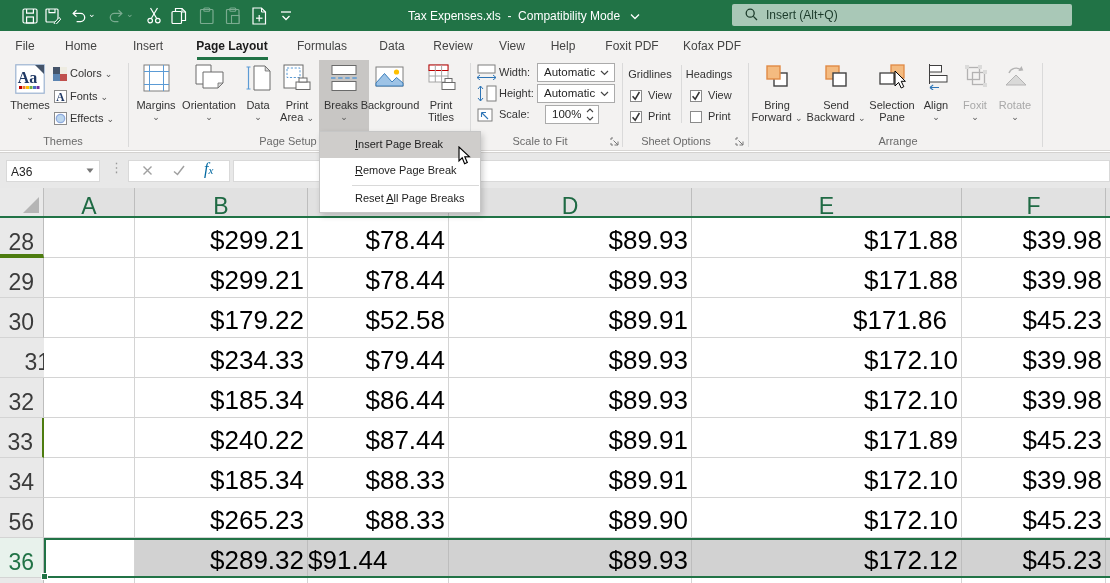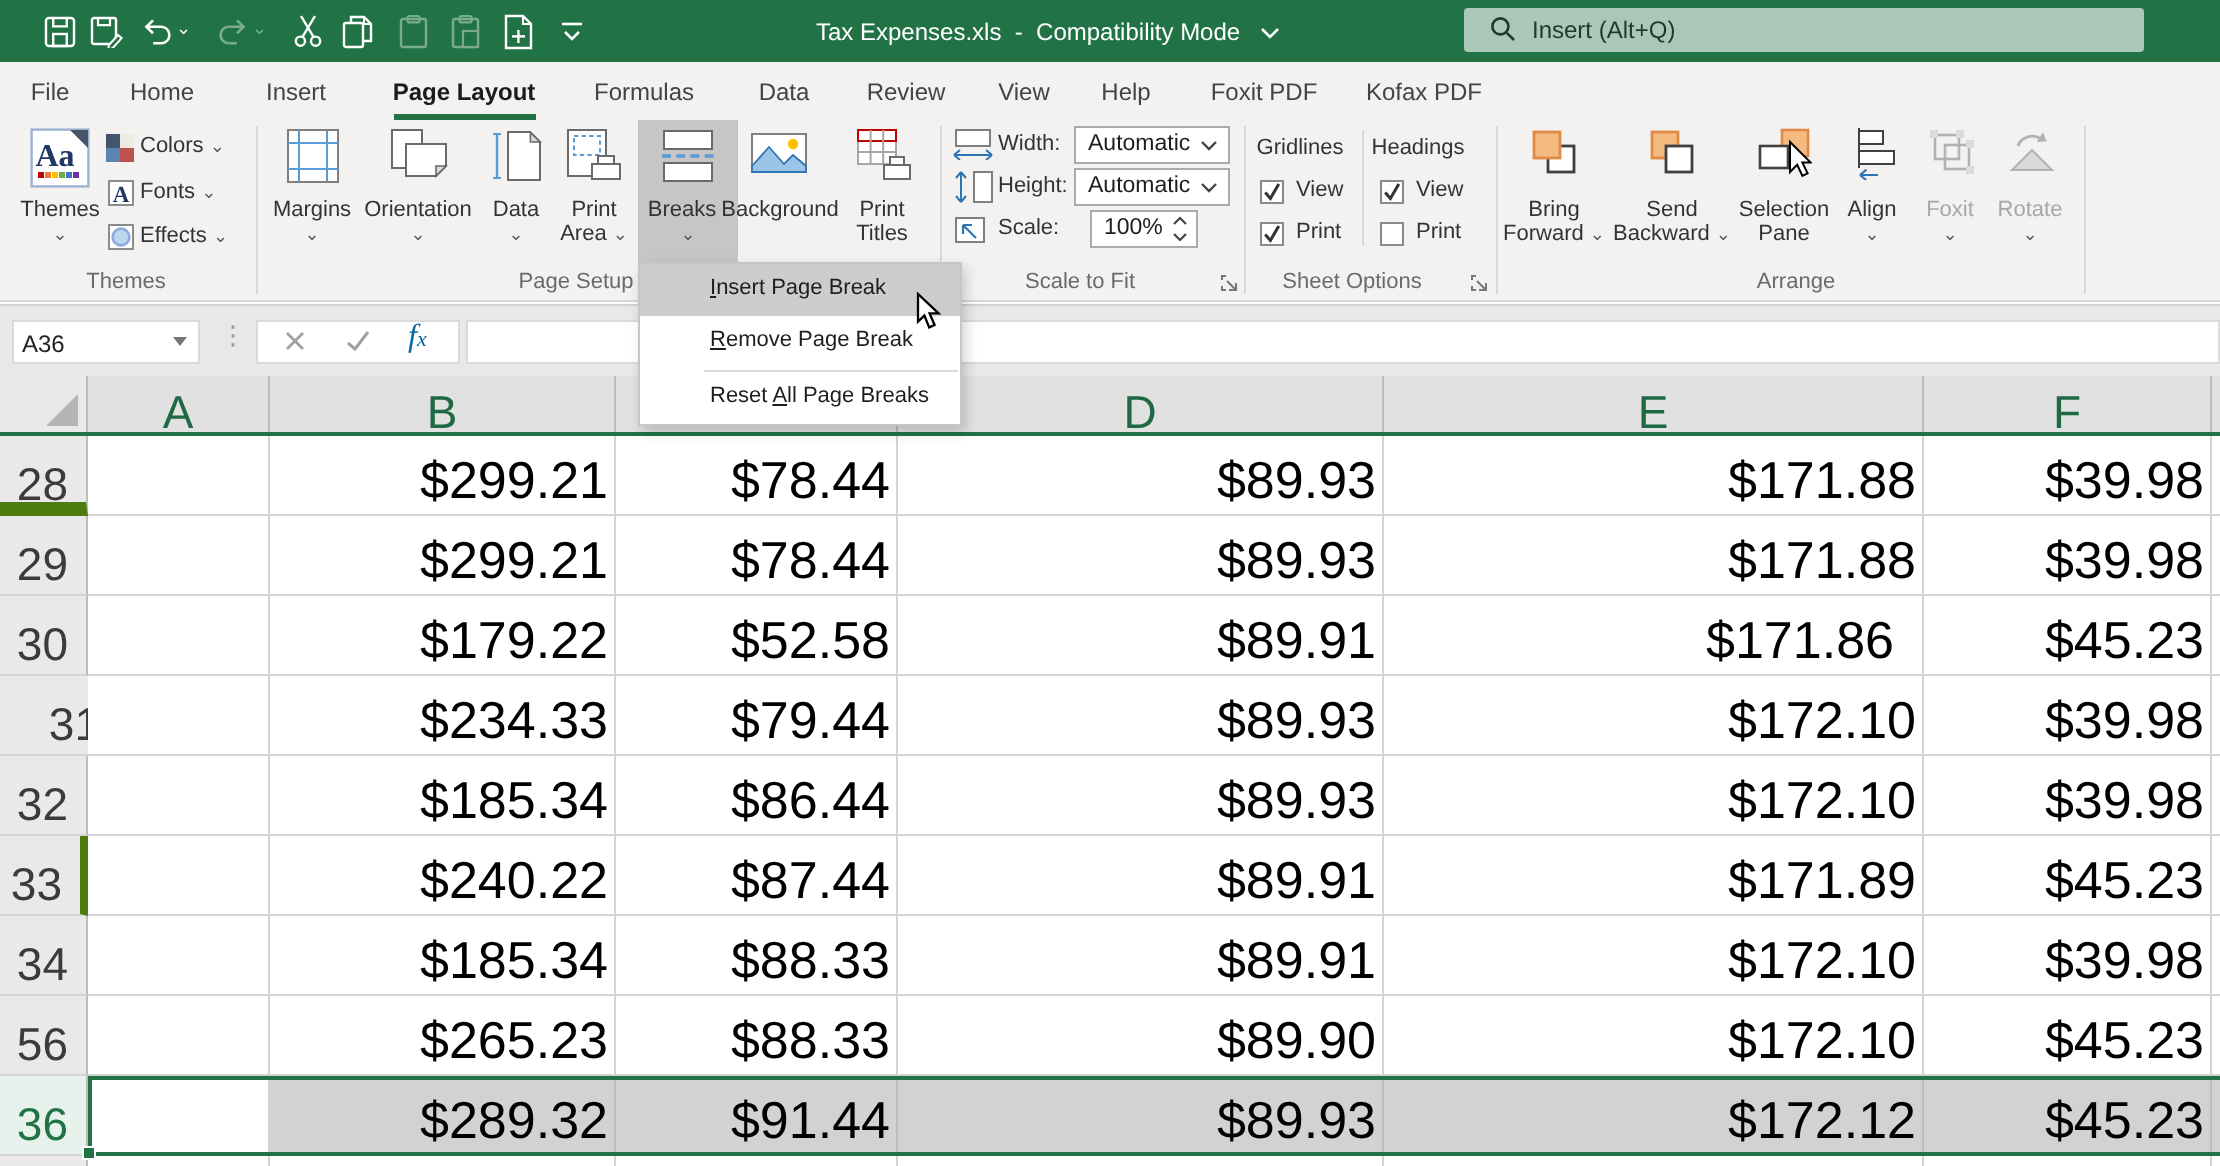--- a/index.html
+++ b/index.html
@@ -318,21 +318,21 @@
 <div style="position:absolute;left:135px;top:188px;width:173px;height:28px;font-size:23px;color:#1f6a44;text-align:center;line-height:36px;border-right:1px solid #bdbdbd">B</div>
 <div style="position:absolute;left:308px;top:188px;width:141px;height:28px;font-size:23px;color:#1f6a44;text-align:center;line-height:36px;border-right:1px solid #bdbdbd"></div>
 <div style="position:absolute;left:449px;top:188px;width:243px;height:28px;font-size:23px;color:#1f6a44;text-align:center;line-height:36px;border-right:1px solid #bdbdbd">D</div>
 <div style="position:absolute;left:692px;top:188px;width:270px;height:28px;font-size:23px;color:#1f6a44;text-align:center;line-height:36px;border-right:1px solid #bdbdbd">E</div>
 <div style="position:absolute;left:962px;top:188px;width:144px;height:28px;font-size:23px;color:#1f6a44;text-align:center;line-height:36px;border-right:1px solid #bdbdbd">F</div>
 <div style="position:absolute;left:0px;top:188px;width:44px;height:28px;background:#e9e9e9;border-right:1px solid #bdbdbd"></div>
 <svg width="18" height="18" viewBox="0 0 18 18" style="position:absolute;left:22px;top:196px">
     <polygon points="17,1 17,17 1,17" fill="#b5b5b5"></polygon>
   </svg>
 <div style="position:absolute;left:0px;top:216px;width:1110px;height:2px;background:#217346"></div>
-<div style="position:absolute;left:0px;top:218px;width:44px;height:40px;background:#e9e9e9;color:#3b3b3b;font-size:23px;text-align:right;padding-right:9px;line-height:49px;border-bottom:7px solid #4d7c0f;border-right:1px solid #bdbdbd">28</div>
+<div style="position:absolute;left:0px;top:218px;width:44px;height:40px;background:#e9e9e9;color:#3b3b3b;font-size:23px;text-align:right;padding-right:9px;line-height:49px;border-bottom:4px solid #4d7c0f;border-right:1px solid #bdbdbd">28</div>
 <div style="position:absolute;left:44px;top:218px;width:91px;height:40px;background:#fff;font-size:26px;color:#000;text-align:right;padding-right:3px;line-height:45px;border-bottom:1px solid #d4d4d4;border-right:1px solid #d4d4d4"></div>
 <div style="position:absolute;left:135px;top:218px;width:173px;height:40px;background:#fff;font-size:26px;color:#000;text-align:right;padding-right:3px;line-height:45px;border-bottom:1px solid #d4d4d4;border-right:1px solid #d4d4d4">$299.21</div>
 <div style="position:absolute;left:308px;top:218px;width:141px;height:40px;background:#fff;font-size:26px;color:#000;text-align:right;padding-right:3px;line-height:45px;border-bottom:1px solid #d4d4d4;border-right:1px solid #d4d4d4">$78.44</div>
 <div style="position:absolute;left:449px;top:218px;width:243px;height:40px;background:#fff;font-size:26px;color:#000;text-align:right;padding-right:3px;line-height:45px;border-bottom:1px solid #d4d4d4;border-right:1px solid #d4d4d4">$89.93</div>
 <div style="position:absolute;left:692px;top:218px;width:270px;height:40px;background:#fff;font-size:26px;color:#000;text-align:right;padding-right:3px;line-height:45px;border-bottom:1px solid #d4d4d4;border-right:1px solid #d4d4d4">$171.88</div>
 <div style="position:absolute;left:962px;top:218px;width:144px;height:40px;background:#fff;font-size:26px;color:#000;text-align:right;padding-right:3px;line-height:45px;border-bottom:1px solid #d4d4d4;border-right:1px solid #d4d4d4">$39.98</div>
 <div style="position:absolute;left:1106px;top:218px;width:4px;height:40px;background:#fff;border-bottom:1px solid #d4d4d4"></div>
 <div style="position:absolute;left:0px;top:258px;width:44px;height:40px;background:#e9e9e9;color:#3b3b3b;font-size:23px;text-align:right;padding-right:9px;line-height:49px;border-bottom:1px solid #d4d4d4;border-right:1px solid #bdbdbd">29</div>
 <div style="position:absolute;left:44px;top:258px;width:91px;height:40px;background:#fff;font-size:26px;color:#000;text-align:right;padding-right:3px;line-height:45px;border-bottom:1px solid #d4d4d4;border-right:1px solid #d4d4d4"></div>
 <div style="position:absolute;left:135px;top:258px;width:173px;height:40px;background:#fff;font-size:26px;color:#000;text-align:right;padding-right:3px;line-height:45px;border-bottom:1px solid #d4d4d4;border-right:1px solid #d4d4d4">$299.21</div>
@@ -358,21 +358,21 @@
 <div style="position:absolute;left:962px;top:338px;width:144px;height:40px;background:#fff;font-size:26px;color:#000;text-align:right;padding-right:3px;line-height:45px;border-bottom:1px solid #d4d4d4;border-right:1px solid #d4d4d4">$39.98</div>
 <div style="position:absolute;left:1106px;top:338px;width:4px;height:40px;background:#fff;border-bottom:1px solid #d4d4d4"></div>
 <div style="position:absolute;left:0px;top:378px;width:44px;height:40px;background:#e9e9e9;color:#3b3b3b;font-size:23px;text-align:right;padding-right:9px;line-height:49px;border-bottom:1px solid #d4d4d4;border-right:1px solid #bdbdbd">32</div>
 <div style="position:absolute;left:44px;top:378px;width:91px;height:40px;background:#fff;font-size:26px;color:#000;text-align:right;padding-right:3px;line-height:45px;border-bottom:1px solid #d4d4d4;border-right:1px solid #d4d4d4"></div>
 <div style="position:absolute;left:135px;top:378px;width:173px;height:40px;background:#fff;font-size:26px;color:#000;text-align:right;padding-right:3px;line-height:45px;border-bottom:1px solid #d4d4d4;border-right:1px solid #d4d4d4">$185.34</div>
 <div style="position:absolute;left:308px;top:378px;width:141px;height:40px;background:#fff;font-size:26px;color:#000;text-align:right;padding-right:3px;line-height:45px;border-bottom:1px solid #d4d4d4;border-right:1px solid #d4d4d4">$86.44</div>
 <div style="position:absolute;left:449px;top:378px;width:243px;height:40px;background:#fff;font-size:26px;color:#000;text-align:right;padding-right:3px;line-height:45px;border-bottom:1px solid #d4d4d4;border-right:1px solid #d4d4d4">$89.93</div>
 <div style="position:absolute;left:692px;top:378px;width:270px;height:40px;background:#fff;font-size:26px;color:#000;text-align:right;padding-right:3px;line-height:45px;border-bottom:1px solid #d4d4d4;border-right:1px solid #d4d4d4">$172.10</div>
 <div style="position:absolute;left:962px;top:378px;width:144px;height:40px;background:#fff;font-size:26px;color:#000;text-align:right;padding-right:3px;line-height:45px;border-bottom:1px solid #d4d4d4;border-right:1px solid #d4d4d4">$39.98</div>
 <div style="position:absolute;left:1106px;top:378px;width:4px;height:40px;background:#fff;border-bottom:1px solid #d4d4d4"></div>
-<div style="position:absolute;left:0px;top:418px;width:44px;height:40px;background:#e9e9e9;color:#3b3b3b;font-size:23px;text-align:right;padding-right:9px;line-height:49px;border-bottom:1px solid #d4d4d4;border-right:4px solid #4d7c0f">33</div>
+<div style="position:absolute;left:0px;top:418px;width:44px;height:40px;background:#e9e9e9;color:#3b3b3b;font-size:23px;text-align:right;padding-right:9px;line-height:49px;border-bottom:1px solid #d4d4d4;border-right:2px solid #4d7c0f">33</div>
 <div style="position:absolute;left:44px;top:418px;width:91px;height:40px;background:#fff;font-size:26px;color:#000;text-align:right;padding-right:3px;line-height:45px;border-bottom:1px solid #d4d4d4;border-right:1px solid #d4d4d4"></div>
 <div style="position:absolute;left:135px;top:418px;width:173px;height:40px;background:#fff;font-size:26px;color:#000;text-align:right;padding-right:3px;line-height:45px;border-bottom:1px solid #d4d4d4;border-right:1px solid #d4d4d4">$240.22</div>
 <div style="position:absolute;left:308px;top:418px;width:141px;height:40px;background:#fff;font-size:26px;color:#000;text-align:right;padding-right:3px;line-height:45px;border-bottom:1px solid #d4d4d4;border-right:1px solid #d4d4d4">$87.44</div>
 <div style="position:absolute;left:449px;top:418px;width:243px;height:40px;background:#fff;font-size:26px;color:#000;text-align:right;padding-right:3px;line-height:45px;border-bottom:1px solid #d4d4d4;border-right:1px solid #d4d4d4">$89.91</div>
 <div style="position:absolute;left:692px;top:418px;width:270px;height:40px;background:#fff;font-size:26px;color:#000;text-align:right;padding-right:3px;line-height:45px;border-bottom:1px solid #d4d4d4;border-right:1px solid #d4d4d4">$171.89</div>
 <div style="position:absolute;left:962px;top:418px;width:144px;height:40px;background:#fff;font-size:26px;color:#000;text-align:right;padding-right:3px;line-height:45px;border-bottom:1px solid #d4d4d4;border-right:1px solid #d4d4d4">$45.23</div>
 <div style="position:absolute;left:1106px;top:418px;width:4px;height:40px;background:#fff;border-bottom:1px solid #d4d4d4"></div>
 <div style="position:absolute;left:0px;top:458px;width:44px;height:40px;background:#e9e9e9;color:#3b3b3b;font-size:23px;text-align:right;padding-right:9px;line-height:49px;border-bottom:1px solid #d4d4d4;border-right:1px solid #bdbdbd">34</div>
 <div style="position:absolute;left:44px;top:458px;width:91px;height:40px;background:#fff;font-size:26px;color:#000;text-align:right;padding-right:3px;line-height:45px;border-bottom:1px solid #d4d4d4;border-right:1px solid #d4d4d4"></div>
 <div style="position:absolute;left:135px;top:458px;width:173px;height:40px;background:#fff;font-size:26px;color:#000;text-align:right;padding-right:3px;line-height:45px;border-bottom:1px solid #d4d4d4;border-right:1px solid #d4d4d4">$185.34</div>
@@ -385,21 +385,21 @@
 <div style="position:absolute;left:44px;top:498px;width:91px;height:40px;background:#fff;font-size:26px;color:#000;text-align:right;padding-right:3px;line-height:45px;border-bottom:1px solid #d4d4d4;border-right:1px solid #d4d4d4"></div>
 <div style="position:absolute;left:135px;top:498px;width:173px;height:40px;background:#fff;font-size:26px;color:#000;text-align:right;padding-right:3px;line-height:45px;border-bottom:1px solid #d4d4d4;border-right:1px solid #d4d4d4">$265.23</div>
 <div style="position:absolute;left:308px;top:498px;width:141px;height:40px;background:#fff;font-size:26px;color:#000;text-align:right;padding-right:3px;line-height:45px;border-bottom:1px solid #d4d4d4;border-right:1px solid #d4d4d4">$88.33</div>
 <div style="position:absolute;left:449px;top:498px;width:243px;height:40px;background:#fff;font-size:26px;color:#000;text-align:right;padding-right:3px;line-height:45px;border-bottom:1px solid #d4d4d4;border-right:1px solid #d4d4d4">$89.90</div>
 <div style="position:absolute;left:692px;top:498px;width:270px;height:40px;background:#fff;font-size:26px;color:#000;text-align:right;padding-right:3px;line-height:45px;border-bottom:1px solid #d4d4d4;border-right:1px solid #d4d4d4">$172.10</div>
 <div style="position:absolute;left:962px;top:498px;width:144px;height:40px;background:#fff;font-size:26px;color:#000;text-align:right;padding-right:3px;line-height:45px;border-bottom:1px solid #d4d4d4;border-right:1px solid #d4d4d4">$45.23</div>
 <div style="position:absolute;left:1106px;top:498px;width:4px;height:40px;background:#fff;border-bottom:1px solid #d4d4d4"></div>
 <div style="position:absolute;left:0px;top:538px;width:44px;height:40px;background:#e8f2ec;color:#217346;font-size:23px;text-align:right;padding-right:9px;line-height:49px;border-bottom:1px solid #d4d4d4;border-right:1px solid #bdbdbd">36</div>
 <div style="position:absolute;left:44px;top:538px;width:91px;height:40px;background:#fff;font-size:26px;color:#000;text-align:right;padding-right:3px;line-height:45px;border-bottom:1px solid #d4d4d4;border-right:1px solid #d4d4d4"></div>
 <div style="position:absolute;left:135px;top:538px;width:173px;height:40px;background:#d2d2d2;font-size:26px;color:#000;text-align:right;padding-right:3px;line-height:45px;border-bottom:1px solid #d4d4d4;border-right:1px solid #bdbdbd">$289.32</div>
-<div style="position:absolute;left:308px;top:538px;width:141px;height:40px;background:#d2d2d2;font-size:26px;color:#000;text-align:right;padding-right:3px;line-height:45px;border-bottom:1px solid #d4d4d4;border-right:1px solid #bdbdbd">$91.44</div>
+<div style="position:absolute;left:308px;top:538px;width:141px;height:40px;background:#d2d2d2;font-size:26px;color:#000;text-align:left;padding-right:3px;line-height:45px;border-bottom:1px solid #d4d4d4;border-right:1px solid #bdbdbd">$91.44</div>
 <div style="position:absolute;left:449px;top:538px;width:243px;height:40px;background:#d2d2d2;font-size:26px;color:#000;text-align:right;padding-right:3px;line-height:45px;border-bottom:1px solid #d4d4d4;border-right:1px solid #bdbdbd">$89.93</div>
 <div style="position:absolute;left:692px;top:538px;width:270px;height:40px;background:#d2d2d2;font-size:26px;color:#000;text-align:right;padding-right:3px;line-height:45px;border-bottom:1px solid #d4d4d4;border-right:1px solid #bdbdbd">$172.12</div>
 <div style="position:absolute;left:962px;top:538px;width:144px;height:40px;background:#d2d2d2;font-size:26px;color:#000;text-align:right;padding-right:3px;line-height:45px;border-bottom:1px solid #d4d4d4;border-right:1px solid #bdbdbd">$45.23</div>
 <div style="position:absolute;left:1106px;top:538px;width:4px;height:40px;background:#d2d2d2;border-bottom:1px solid #d4d4d4"></div>
 <div style="position:absolute;left:0px;top:578px;width:44px;height:5px;background:#e9e9e9;border-right:1px solid #bdbdbd"></div>
 <div style="position:absolute;left:44px;top:578px;width:91px;height:5px;background:#fff;border-right:1px solid #d4d4d4"></div>
 <div style="position:absolute;left:135px;top:578px;width:173px;height:5px;background:#fff;border-right:1px solid #d4d4d4"></div>
 <div style="position:absolute;left:308px;top:578px;width:141px;height:5px;background:#fff;border-right:1px solid #d4d4d4"></div>
 <div style="position:absolute;left:449px;top:578px;width:243px;height:5px;background:#fff;border-right:1px solid #d4d4d4"></div>
 <div style="position:absolute;left:692px;top:578px;width:270px;height:5px;background:#fff;border-right:1px solid #d4d4d4"></div>

